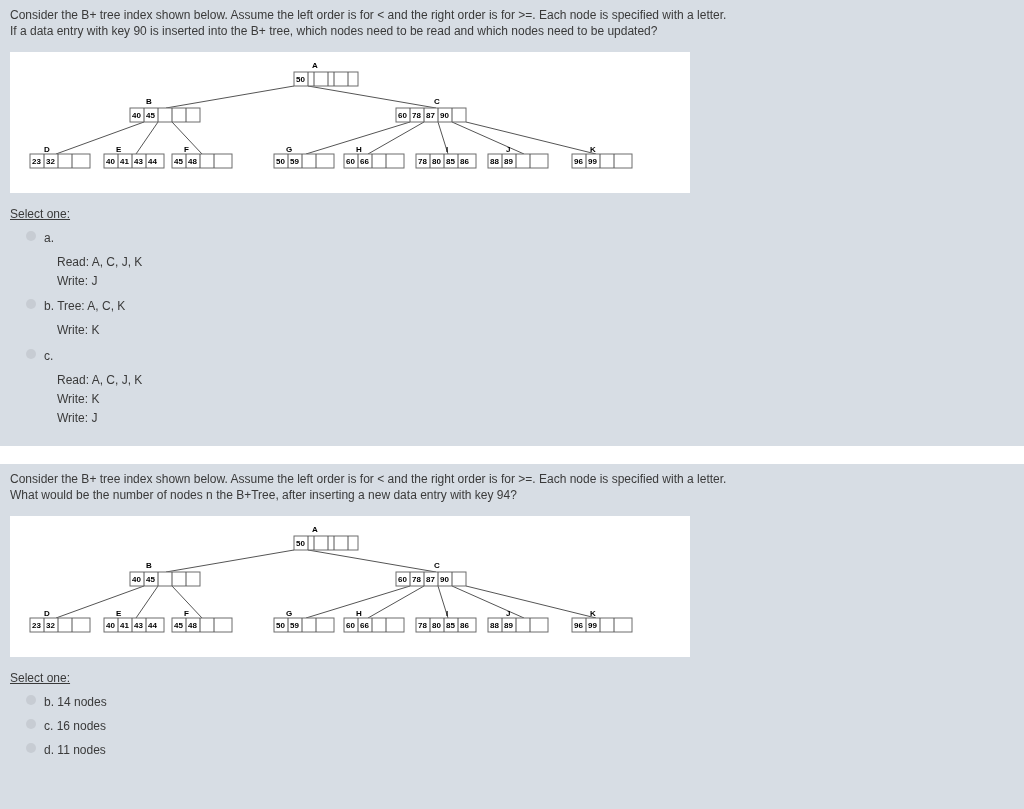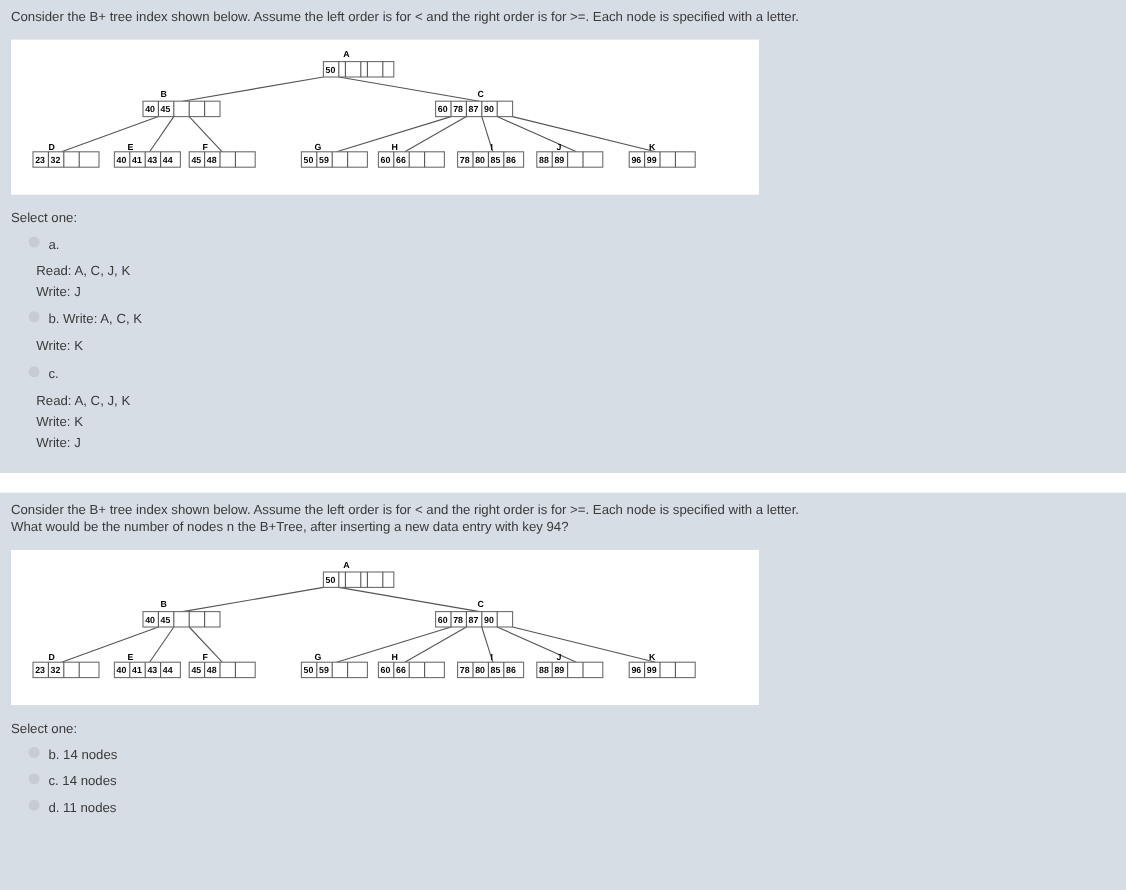--- a/index.html
+++ b/index.html
@@ -36,43 +36,44 @@
     font-size: 8px;
     fill: #000;
     font-weight: bold;
   }
   .nlabel { font-weight: bold; }
   line.edge {
     stroke: #555;
     stroke-width: 1;
   }
 
-  .sel-head { font-size: 12px; margin: 4px 0 8px 0; }
+  .sel-head { font-size: 12px; margin: 4px 0 8px 0; text-decoration: underline; }
   .options { margin: 0 0 4px 16px; font-size: 12px; }
   .opt {
     display: flex;
     align-items: flex-start;
     margin: 6px 0;
   }
   .radio {
     width: 10px; height: 10px;
     border-radius: 50%;
     background: #c7ccd3;
     margin: 2px 8px 0 0;
     flex: 0 0 10px;
     display: inline-block;
   }
   .opt .txt { line-height: 1.5; }
-  .sub { margin-left: 7px; font-size: 12px; line-height: 1.6; }
+  .sub { margin-left: 31px; font-size: 12px; line-height: 1.6; }
 </style>
 </head>
 <body>
 
 <div class="panel">
   <p class="intro">Consider the B+ tree index shown below. Assume the left order is for &lt; and the right order is for &gt;=. Each node is specified with a letter.</p>
+  <p class="intro">If a data entry with key 90 is inserted into the B+ tree, which nodes need to be read and which nodes need to be updated?</p>
 
   <div class="diagram-wrap">
     <svg class="tree" viewBox="0 0 660 125">
 
       <line class="edge" x1="278" y1="28" x2="150" y2="50"></line>
       <line class="edge" x1="292" y1="28" x2="420" y2="50"></line>
 
       <line class="edge" x1="128" y1="64" x2="40" y2="96"></line>
       <line class="edge" x1="142" y1="64" x2="120" y2="96"></line>
       <line class="edge" x1="156" y1="64" x2="186" y2="96"></line>
@@ -208,21 +209,21 @@
   <div class="options">
     <div class="opt">
       <span class="radio"></span>
       <span class="txt">a.</span>
     </div>
     <div class="sub">Read: A, C, J, K</div>
     <div class="sub">Write: J</div>
 
     <div class="opt">
       <span class="radio"></span>
-      <span class="txt">b. Write: A, C, K</span>
+      <span class="txt">b. Tree: A, C, K</span>
     </div>
     <div class="sub">Write: K</div>
 
     <div class="opt">
       <span class="radio"></span>
       <span class="txt">c.</span>
     </div>
     <div class="sub">Read: A, C, J, K</div>
     <div class="sub">Write: K</div>
 
@@ -359,20 +360,20 @@
   </div>
 
   <p class="sel-head">Select one:</p>
   <div class="options">
     <div class="opt">
       <span class="radio"></span>
       <span class="txt">b. 14 nodes</span>
     </div>
     <div class="opt">
       <span class="radio"></span>
-      <span class="txt">c. 14 nodes</span>
+      <span class="txt">c. 16 nodes</span>
     </div>
     <div class="opt">
       <span class="radio"></span>
       <span class="txt">d. 11 nodes</span>
     </div>
   </div>
 </div>
 
 </body></html>

